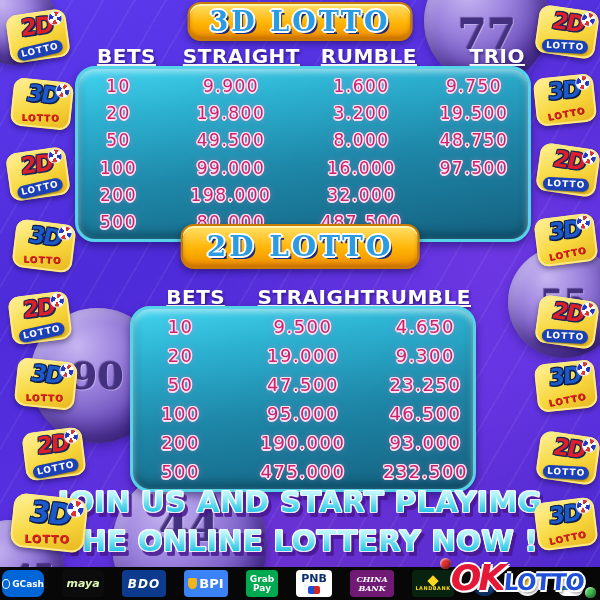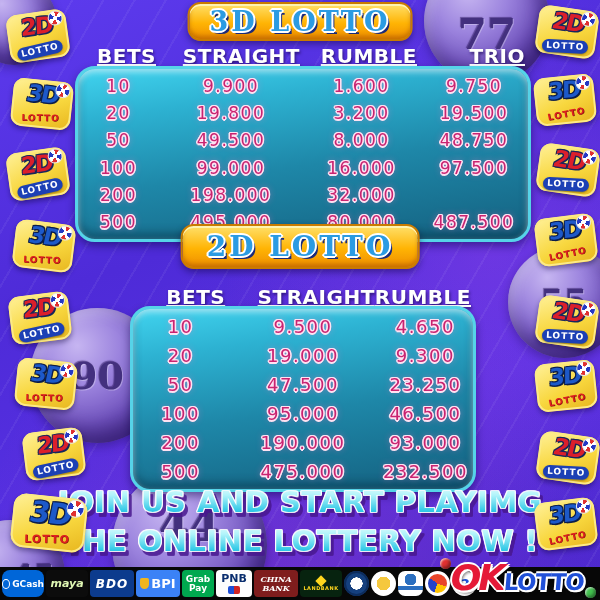--- a/index.html
+++ b/index.html
@@ -85,32 +85,32 @@
   .cta{position:absolute;left:0;right:0;top:483px;text-align:center;z-index:4;}
   .cta-line{font-size:29px;font-weight:900;letter-spacing:.5px;line-height:39px;white-space:nowrap;
     background:linear-gradient(180deg,#f6ffff 0%,#aef3fa 32%,#2ec7e6 72%,#1795c2 100%);
     -webkit-background-clip:text;background-clip:text;color:transparent;
     filter:drop-shadow(1px 0 0 rgba(255,255,255,.9)) drop-shadow(-1px 0 0 rgba(255,255,255,.9))
            drop-shadow(0 1px 0 rgba(255,255,255,.9)) drop-shadow(0 -1px 0 rgba(255,255,255,.9))
            drop-shadow(3px 4px 0 rgba(72,22,142,.85));}
 
   
   .footer{position:absolute;left:0;bottom:0;width:600px;height:33px;background:#070707;z-index:6;
-    display:flex;align-items:center;gap:2px;padding:0 0 0 2px;box-sizing:border-box;}
+    display:flex;align-items:center;gap:18px;padding:0 0 0 2px;box-sizing:border-box;}
   .logo{height:27px;border-radius:4px;display:flex;align-items:center;justify-content:center;gap:2px;flex:0 0 auto;}
   .lg-gcash{width:42px;background:#0066d8;border-radius:8px;color:#fff;font-weight:bold;font-size:9px;}
   .gc-icon{width:8px;height:8px;border:1.5px solid #fff;border-radius:50%;}
   .lg-maya{width:42px;background:#0c0c0c;color:#dff7b4;font-style:italic;font-weight:bold;font-size:11px;}
   .lg-bdo{width:44px;background:#0c3b8d;color:#fff;font-weight:900;font-style:italic;font-size:12px;letter-spacing:1px;}
   .lg-bpi{width:44px;background:#3b82f6;color:#fff;font-weight:900;font-size:13px;}
   .bpi-shield{width:9px;height:11px;background:#f0b51e;border-radius:2px 2px 5px 5px;}
   .lg-grab{width:32px;background:#00a84f;color:#fff;font-weight:900;font-size:9px;line-height:1;}
   .lg-pnb{width:36px;background:#fdfdfd;color:#0a2e6e;font-weight:900;font-size:11px;flex-direction:column;line-height:1;}
   .pnb-emblem{width:12px;height:8px;border-radius:2px;background:linear-gradient(90deg,#1d4fd7 50%,#d02525 50%);}
-  .lg-china{width:44px;background:#7f1d1d;color:#fff;font-weight:900;font-style:italic;font-size:8px;line-height:1.1;
+  .lg-china{width:44px;background:#701a75;color:#fff;font-weight:900;font-style:italic;font-size:8px;line-height:1.1;
     font-family:"DejaVu Serif",serif;}
   .lg-land{width:42px;background:#07230f;flex-direction:column;line-height:1;gap:1px;}
   .lb-emblem{width:8px;height:8px;background:#ffd61e;transform:rotate(45deg);}
   .lb-text{color:#ffd61e;font-size:5px;font-weight:bold;letter-spacing:.5px;}
   .two-line{display:flex;flex-direction:column;align-items:center;}
   .seal{width:25px;height:25px;border-radius:50%;flex:0 0 auto;}
   .seal-navy{background:radial-gradient(circle at 50% 50%, #fff 0 34%, #15407e 35% 100%);box-shadow:inset 0 0 0 2px #0c2c5c;}
   .seal-sun{background:radial-gradient(circle at 50% 50%, #f5c83e 0 38%, #fff 39% 72%, #e8b73c 73% 84%, #fff 85% 100%);}
   .seal-cup{border-radius:7px;background:
       radial-gradient(circle at 50% 34%, #2b6fc0 0 28%, rgba(0,0,0,0) 29%),
@@ -190,21 +190,20 @@
       <span class="cell">16.000</span>
       <span class="cell">97.500</span>
     </div>
     <div class="trow">
       <span class="cell">200</span>
       <span class="cell">198.000</span>
       <span class="cell">32.000</span>
     </div>
     <div class="trow">
       <span class="cell">500</span>
-      <span class="cell">495.000</span>
       <span class="cell">80.000</span>
       <span class="cell">487.500</span>
     </div>
   </div>
 
   <div class="banner banner-2d">
     <span class="banner-text">2D LOTTO</span>
   </div>
 
   <div class="hdr-row hdr-2d">

